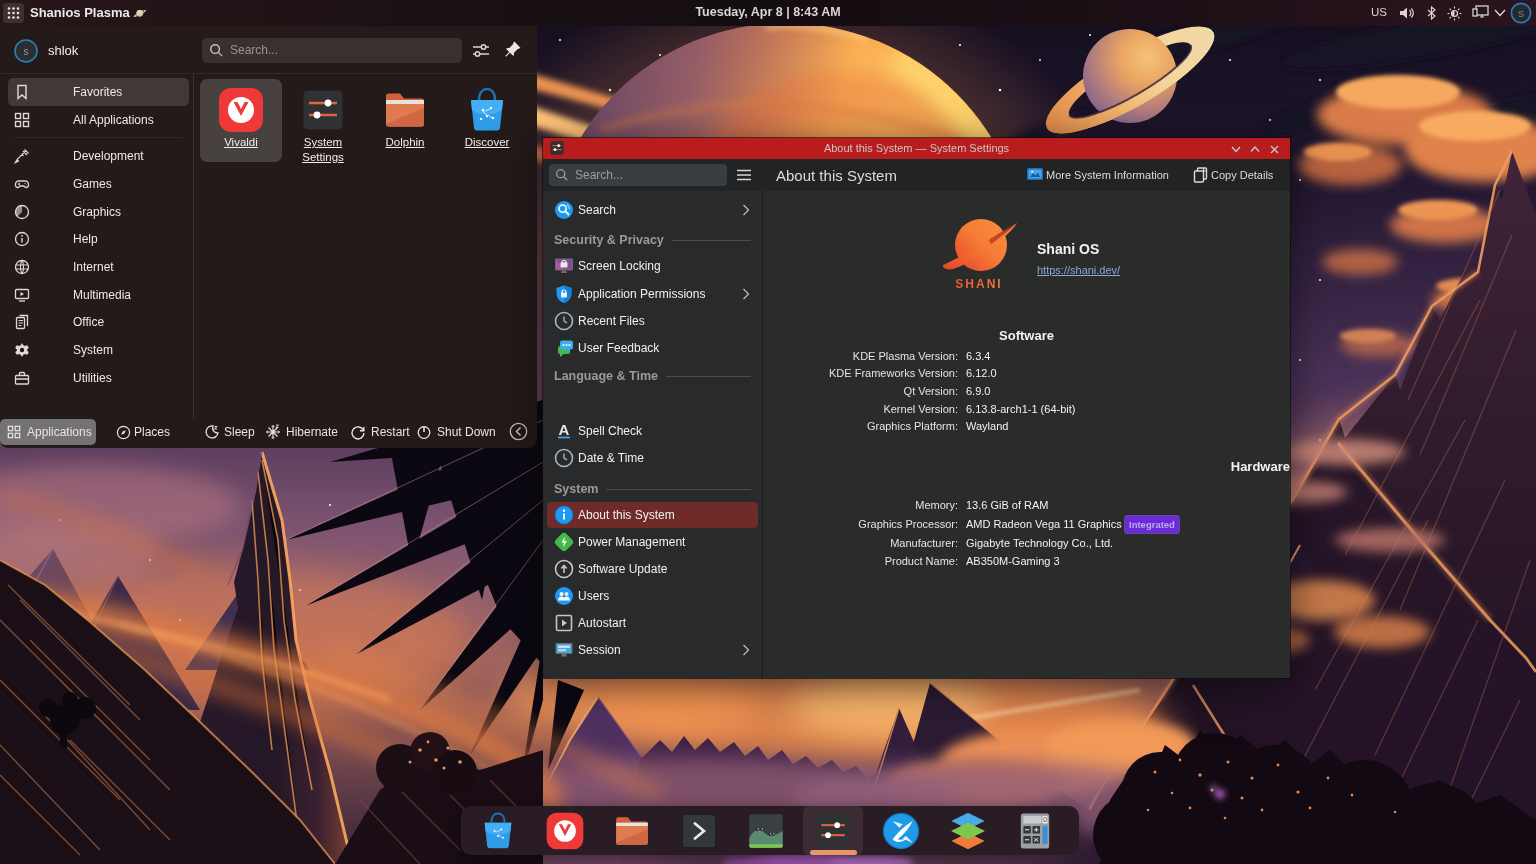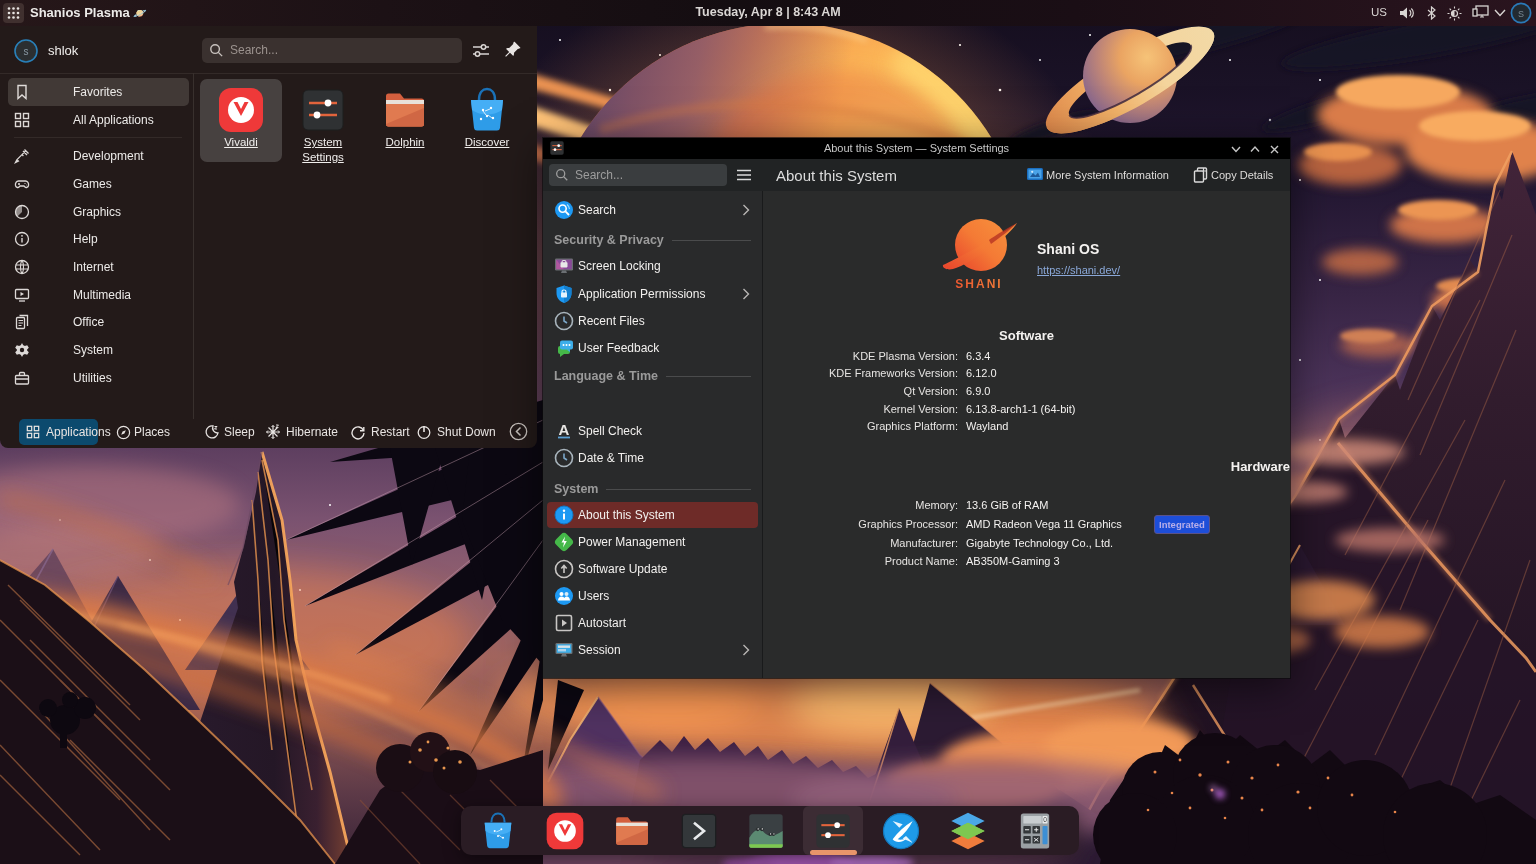--- a/index.html
+++ b/index.html
@@ -14,21 +14,21 @@
 #launcher{position:absolute;left:0;top:26px;width:537px;height:422px;background:#231a19;border-radius:0 0 8px 8px;color:#e8e4e2;}
 #lsearch{position:absolute;left:202px;top:12px;width:260px;height:25px;background:#3a312f;border-radius:5px;color:#9b928e;font-size:12px;line-height:25px;}
 .cat{position:absolute;left:8px;width:181px;height:28px;border-radius:5px;font-size:12px;color:#eceae8;}
 .cat .ci{position:absolute;left:6px;top:6px;width:16px;height:16px;opacity:.95;}
 .cat .ct{position:absolute;left:34px;top:0;line-height:28px;margin-left:31px;}
 .tile{position:absolute;width:82px;height:83px;border-radius:7px;text-align:center;font-size:11.5px;color:#f0eeec;}
 .tlabel{position:absolute;top:56px;width:100%;text-align:center;line-height:14.5px;text-decoration:underline;}
 .bbtn{position:absolute;top:393px;height:26px;border-radius:5px;font-size:12px;color:#e8e4e2;line-height:26px;white-space:nowrap;}
 
 #win{position:absolute;left:543px;top:138px;width:747px;height:540px;border-radius:0;box-shadow:0 8px 40px rgba(0,0,0,.55);outline:1px solid rgba(10,10,12,.65);font-size:14px;}
-#wtitle{position:absolute;left:0;top:0;width:747px;height:21px;background:#000000;color:#c8c8c8;font-size:11px;text-align:center;line-height:21px;}
+#wtitle{position:absolute;left:0;top:0;width:747px;height:21px;background:#b91c1c;color:#c8c8c8;font-size:11px;text-align:center;line-height:21px;}
 #whead{position:absolute;left:0;top:21px;width:747px;height:32px;background:#212324;}
 #wside{position:absolute;left:0;top:53px;width:219px;height:487px;background:#292a2b;border-right:1px solid #191a1b;}
 #wmain{position:absolute;left:220px;top:53px;width:527px;height:487px;background:#2a2b2b;}
 .srow{position:absolute;left:4px;width:211px;height:26px;color:#f2f0ee;font-size:12px;}
 .srow .si{position:absolute;left:7px;top:3px;width:20px;height:20px;}
 .srow .st{position:absolute;left:31px;line-height:26px;}
 .shead{position:absolute;left:11px;width:197px;height:20px;color:#9a9a9a;font-weight:bold;font-size:12.5px;display:flex;align-items:center;gap:8px;}
 .shead .hline{flex:1;height:1px;background:#4a4b4c;}
 .mrow{position:absolute;width:527px;height:18px;font-size:11px;line-height:15px;}
 .mlabel{position:absolute;right:332px;color:#e6e4e2;}
@@ -583,21 +583,21 @@
           <circle cx="28" cy="22" r="1.2"></circle>
           <circle cx="24" cy="30" r="1.2"></circle>
           <circle cx="30" cy="32" r="1.2"></circle>
           <circle cx="18" cy="33" r="1.2"></circle>
           <path d="M22 25 L27 23 M25 29 L29 32 M20 25 L23 29" stroke="#fff" stroke-width=".8"></path>
         </g>
       </svg>
     <div class="tlabel">Discover</div>
   </div>
 
-  <div class="bbtn" style="left:19px;width:79px;background:#0c4a6e"><svg class="abs" style="left:7px;top:6px" width="14" height="14" viewBox="0 0 16 16">
+  <div class="bbtn" style="left:0;width:96px;background:#737373"><svg class="abs" style="left:7px;top:6px" width="14" height="14" viewBox="0 0 16 16">
         <g fill="none" stroke="#e8e4e2" stroke-width="1.4">
           <rect x="1.5" y="1.5" width="5" height="5"></rect>
           <rect x="9.5" y="1.5" width="5" height="5"></rect>
           <rect x="1.5" y="9.5" width="5" height="5"></rect>
           <rect x="9.5" y="9.5" width="5" height="5"></rect>
         </g>
       </svg><span style="margin-left:27px">Applications</span></div>
   <div class="bbtn" style="left:112px;width:62px"><svg class="abs" style="left:4px;top:6px" width="15" height="15" viewBox="0 0 16 16">
         <circle cx="8" cy="8" r="6.5" fill="none" stroke="#e8e4e2" stroke-width="1.3"></circle>
         <path d="M10.5 5.5 L9 9 L5.5 10.5 L7 7 Z" fill="#e8e4e2"></path>
@@ -825,21 +825,21 @@
         <span class="mval">Wayland</span>
       </div>
     <div class="abs" style="left:0;top:268px;width:527px;text-align:right;font-size:13px;font-weight:bold;color:#f4f2f0">Hardware</div>
     <div class="mrow" style="top:307px">
         <span class="mlabel">Memory:</span>
         <span class="mval">13.6 GiB of RAM</span>
       </div>
     <div class="mrow" style="top:326px">
         <span class="mlabel">Graphics Processor:</span>
         <span class="mval">AMD Radeon Vega 11 Graphics</span>
-        <span class="abs" style="left:361px;top:-2px;background:#1d4ed8;border:1px solid #5a5288;color:#b8aee8;font-size:9.5px;font-weight:bold;padding:1px 4px;border-radius:3px;margin-left:30px;">Integrated</span>
+        <span class="abs" style="left:361px;top:-2px;background:#6d28d9;border:1px solid #5a5288;color:#b8aee8;font-size:9.5px;font-weight:bold;padding:1px 4px;border-radius:3px;">Integrated</span>
       </div>
     <div class="mrow" style="top:345px">
         <span class="mlabel">Manufacturer:</span>
         <span class="mval">Gigabyte Technology Co., Ltd.</span>
       </div>
     <div class="mrow" style="top:363px">
         <span class="mlabel">Product Name:</span>
         <span class="mval">AB350M-Gaming 3</span>
       </div>
   </div>

